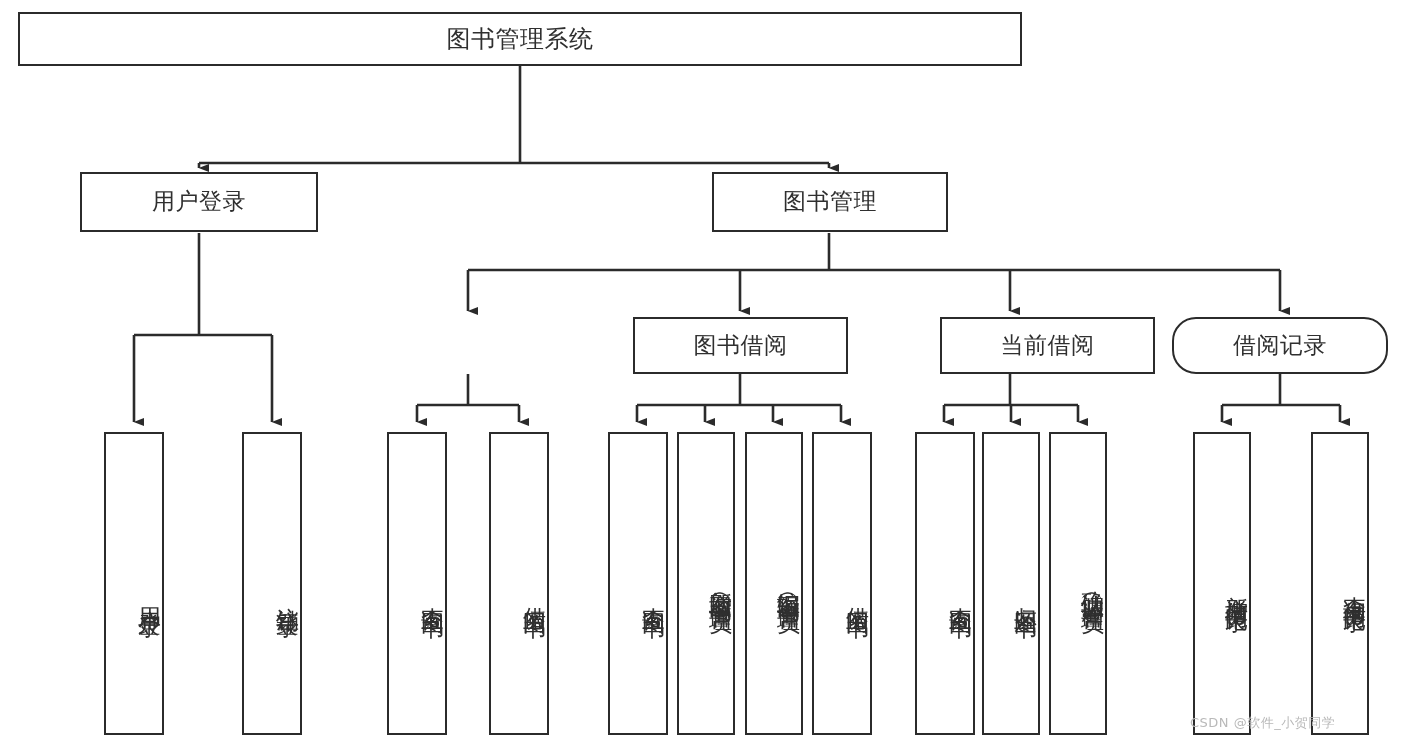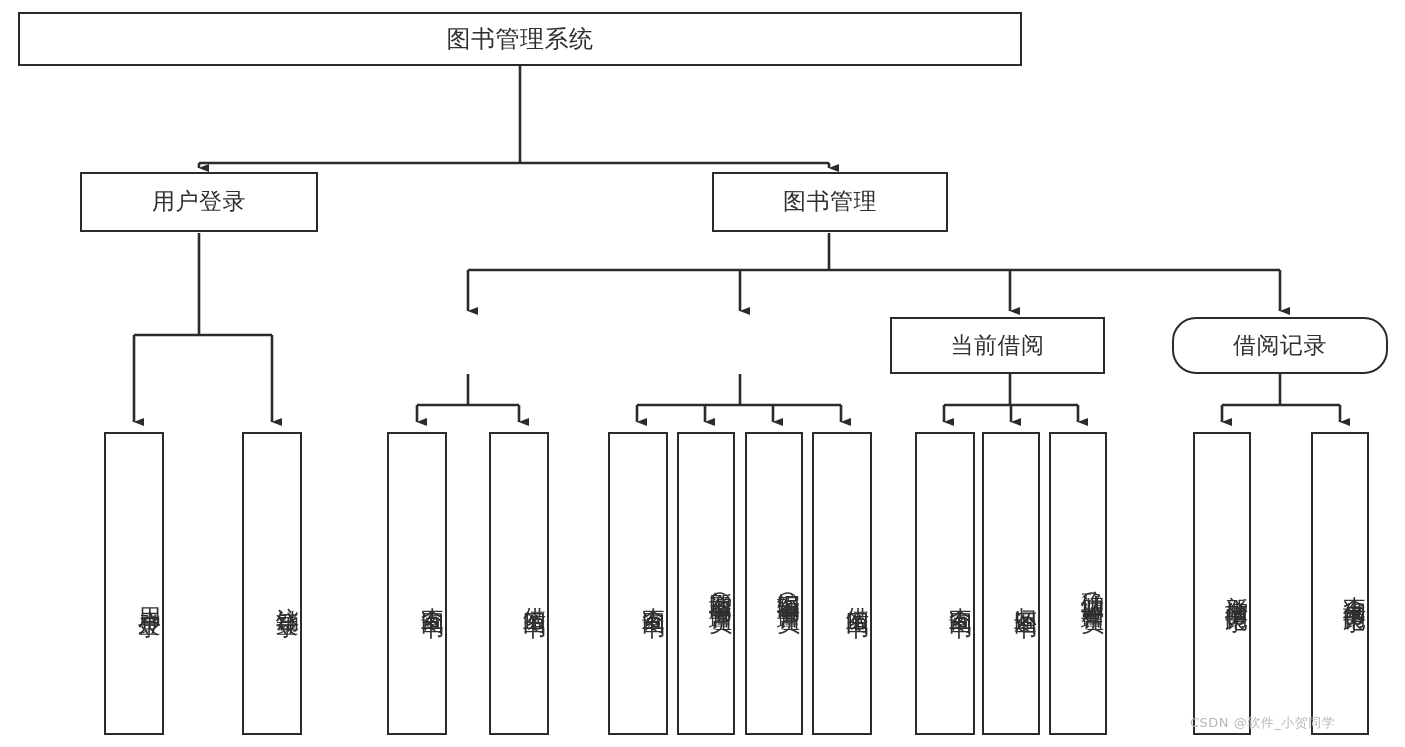--- a/index.html
+++ b/index.html
@@ -129,21 +129,24 @@
     <span>图书管理系统</span>
   </div>
 
   <div class="node-box node-horizontal" style="left:80px; top:172px; width:238px; height:60px;">
     <span>用户登录</span>
   </div>
   <div class="node-box node-horizontal" style="left:712px; top:172px; width:236px; height:60px;justify-content:center;">
     <span>图书管理</span>
   </div>
 
-  <div class="node-box node-horizontal" style="left:890px; top:317px; width:215px; height:57px;">
+  <div class="node-box node-horizontal" style="left:633px; top:317px; width:215px; height:57px;">
+    <span>图书借阅</span>
+  </div>
+  <div class="node-box node-horizontal" style="left:940px; top:317px; width:215px; height:57px;">
     <span>当前借阅</span>
   </div>
   <div class="node-box node-horizontal" style="left:1172px; top:317px; width:216px; height:57px;border-radius:24px;">
     <span>借阅记录</span>
   </div>
 
   <div class="node-box node-vertical" style="left:104px; top:432px; width:60px; height:303px;">
     <span>用户登录</span>
   </div>
   <div class="node-box node-vertical" style="left:242px; top:432px; width:60px; height:303px;">

